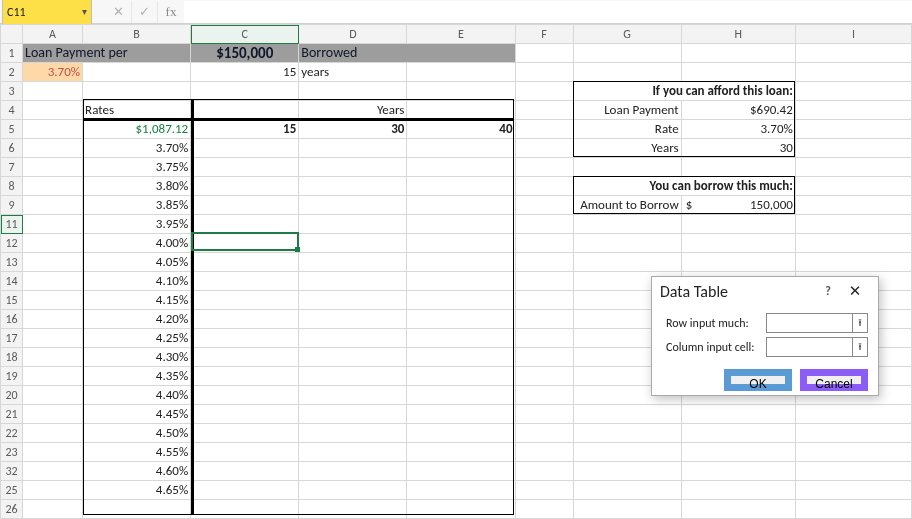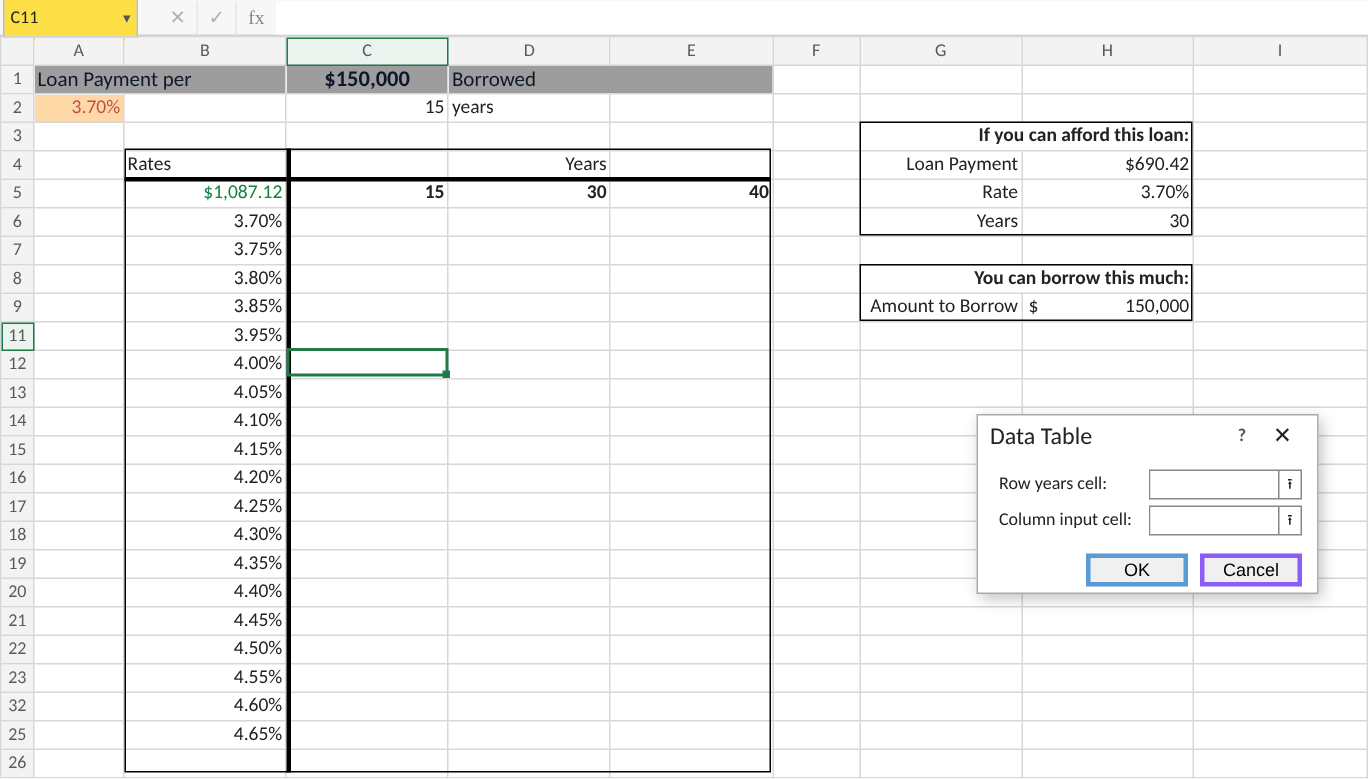--- a/index.html
+++ b/index.html
@@ -193,21 +193,21 @@
     display:flex; align-items:center; justify-content:center;
     font-size: 10px;
   }
   .dlg-buttons {
     display: flex; justify-content: flex-end;
     gap: 8px;
     padding: 8px 10px;
   }
   .dlg-buttons button {
     width: 68px; height: 22px;
-    border: 3px solid #8b5cf6;
+    border: 7px solid #8b5cf6;
     background: #f0f0f0;
     font-size: 12px;
   }
   .dlg-buttons button.primary { border-color: #5b9bd5; }
 </style>
 </head>
 <body>
 
 <div class="app">
 
@@ -571,21 +571,21 @@
     </div>
 
     <div class="dialog">
       <div class="dlg-title">
         <span class="title-text">Data Table</span>
         <span class="help">?</span>
         <span class="close">✕</span>
       </div>
       <div class="dlg-body">
         <div class="dlg-row">
-          <label>Row years cell:</label>
+          <label>Row input much:</label>
           <div class="inp">
             <input value="" style="">
             <div class="picker">⭱</div>
           </div>
         </div>
         <div class="dlg-row">
           <label>Column input cell:</label>
           <div class="inp">
             <input value="" style="">
             <div class="picker">⭱</div>

